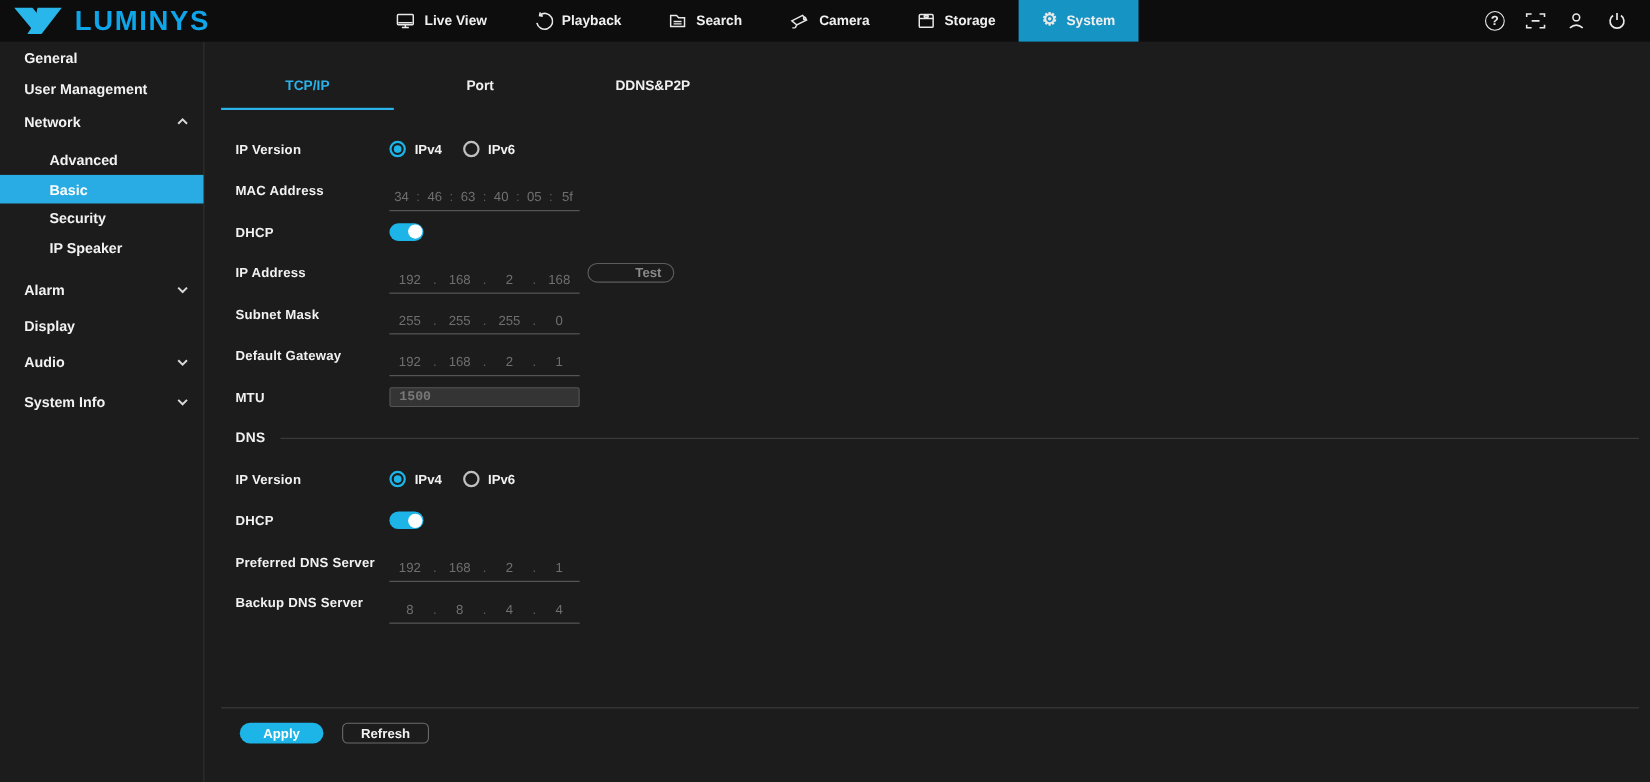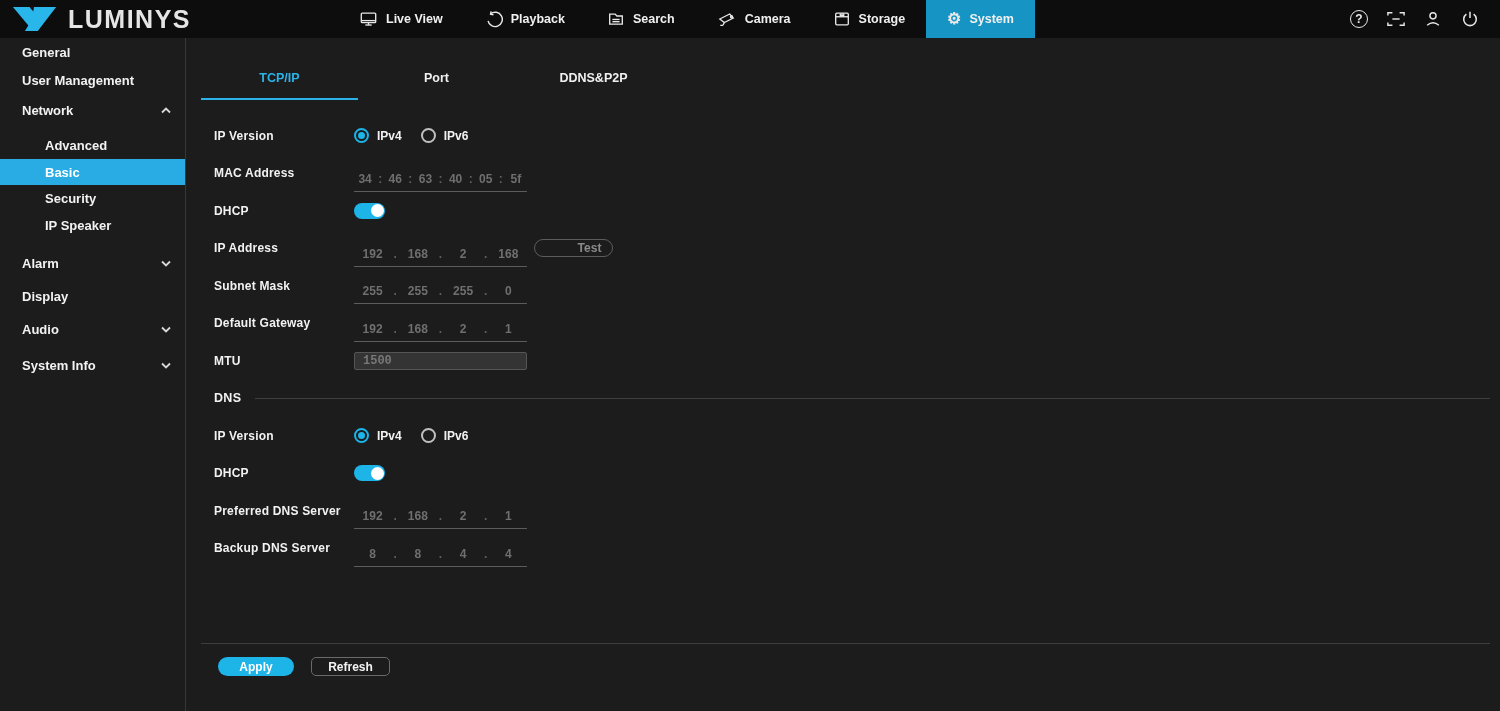--- a/index.html
+++ b/index.html
@@ -2,21 +2,21 @@
 <html><head>
 <meta charset="utf-8">
 <style>
   * { margin:0; padding:0; box-sizing:border-box; }
   html,body { width:1500px; height:711px; overflow:hidden; background:#1c1c1c;
     font-family:"Liberation Sans", sans-serif; }
 
   
   .header { height:38px; background:#0d0d0d; display:flex; align-items:stretch; }
   .logo { display:flex; align-items:center; gap:10px; padding-left:12px; width:230px; }
-  .logo-text { color:#e5e5e5; font-size:25px; font-weight:800; letter-spacing:1.5px; }
+  .logo-text { color:#0ea5e9; font-size:25px; font-weight:800; letter-spacing:1.5px; }
   .topnav { display:flex; align-items:stretch; margin-left:108px; }
   .nav-item { display:flex; align-items:center; gap:8px; padding:0 21px; color:#f0f0f0;
     font-size:12.5px; font-weight:700; cursor:pointer; }
   .nav-item svg, .nav-item .glyph { color:#e8e8e8; }
   .nav-item.active { background:#1695c5; }
   .glyph { font-size:16px; line-height:1; }
   .header-actions { margin-left:auto; display:flex; align-items:center; gap:17px; padding-right:20px; }
   .action-icon { width:20px; height:20px; display:flex; align-items:center; justify-content:center;
     color:#e8e8e8; cursor:pointer; }
   .circle-q { width:18px; height:18px; border:1.6px solid #e8e8e8; border-radius:50%;
@@ -44,21 +44,21 @@
   .tabs { display:flex; margin:20px 0 0 15px; }
   .tab { width:157px; height:42px; display:flex; align-items:center; justify-content:center;
     color:#f0f0f0; font-size:12.5px; font-weight:700; border-bottom:2px solid transparent; cursor:pointer; }
   .tab.active { color:#2bb3e9; border-bottom-color:#2bb3e9; }
 
   
   .form { margin:17px 10px 0 28px; }
   .row { height:37.5px; display:flex; align-items:center; }
   .flabel { width:140px; color:#f2f2f2; font-size:12px; font-weight:700; letter-spacing:.2px; }
   .seg { width:173px; display:flex; align-items:flex-end; border-bottom:1px solid #5c5c5c;
-    padding-bottom:5px; color:#6f6f6f; font-size:12px; font-weight:700; cursor:text;margin-top:17px; }
+    padding-bottom:5px; color:#6f6f6f; font-size:12px; font-weight:400; cursor:text;margin-top:17px; }
   .seg .part { flex:1; text-align:center; }
   .seg .sp { width:8px; text-align:center; color:#5f5f5f; }
   .box-input { width:173px; height:18px; background:#343434; border:1px solid #555;
     border-radius:2px; color:#787878; font-size:12px; font-weight:700; padding:0 8px;
     display:flex; align-items:center;font-family:Liberation Mono, monospace; }
   .radio-group { display:flex; align-items:center; gap:19px; }
   .radio-opt { display:flex; align-items:center; gap:8px; cursor:pointer; }
   .radio { width:15px; height:15px; border-radius:50%; border:2px solid #c0c0c0; }
   .radio.sel { border-color:#1db4e8; display:flex; align-items:center; justify-content:center; }
   .radio.sel::after { content:""; width:7px; height:7px; border-radius:50%; background:#1db4e8; }

